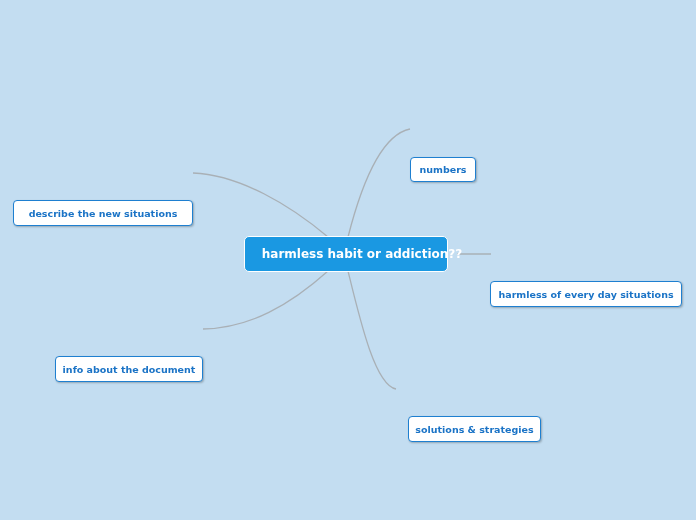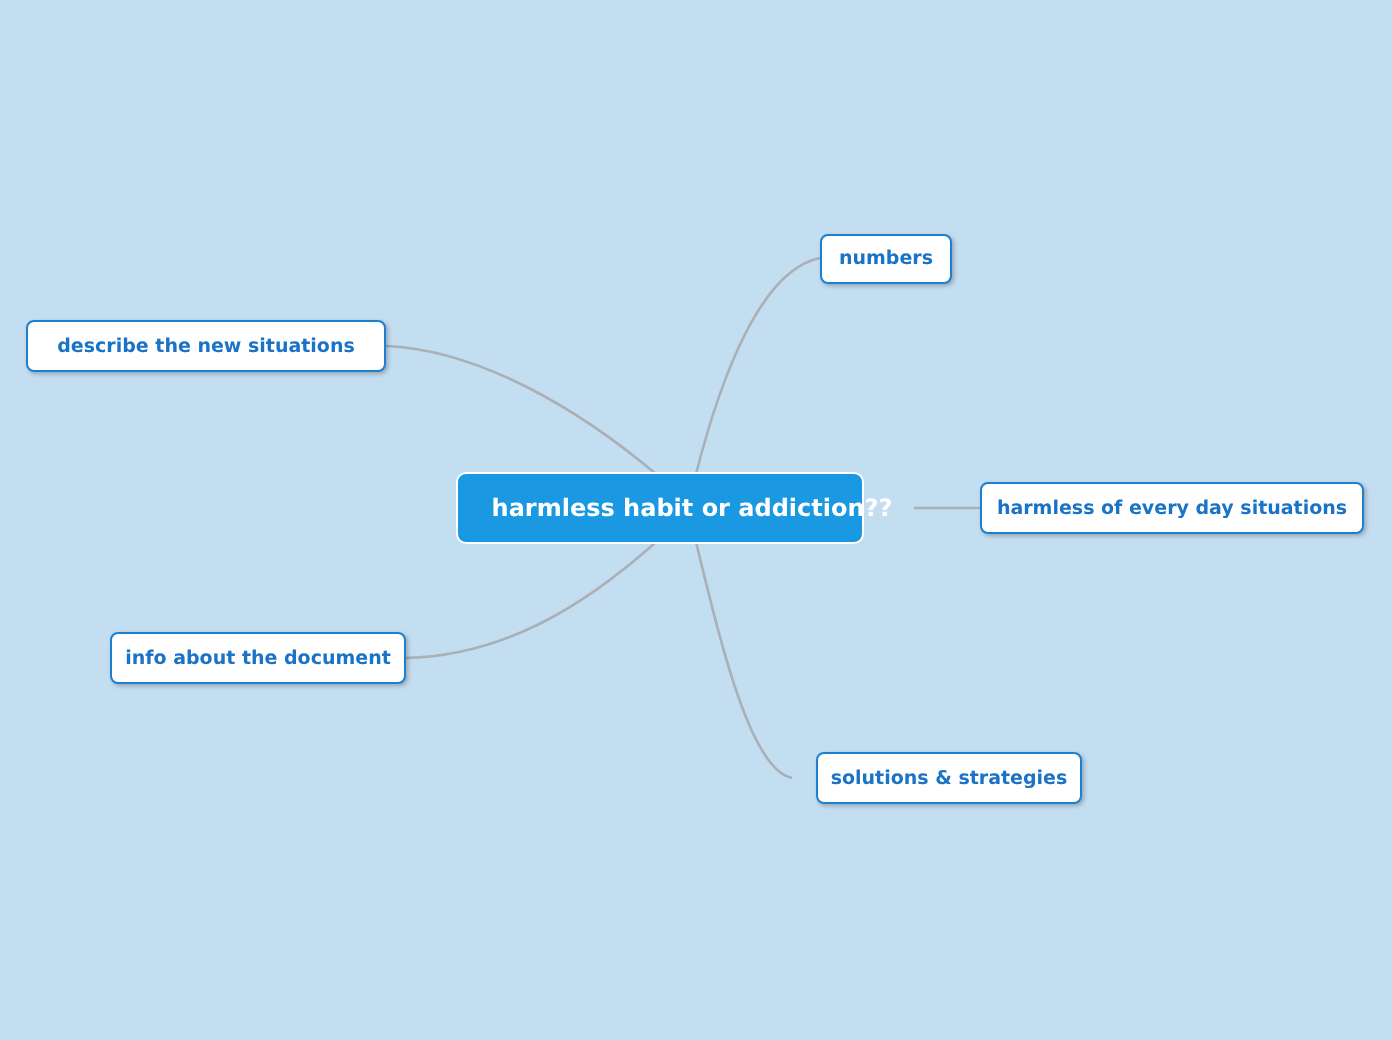--- a/index.html
+++ b/index.html
@@ -1,32 +1,32 @@
 <!DOCTYPE html>
 <html><head>
 <meta charset="utf-8">
 <style>
   html, body { margin:0; padding:0; }
   body { width:696px; height:520px; background:#c3ddf1; position:relative; overflow:hidden; font-family:"DejaVu Sans", sans-serif; }
   svg.links { position:absolute; left:0; top:0; }
-  .node { position:absolute; box-sizing:border-box; background:#fff; border:1.5px solid #1e7fd0; border-radius:4px; color:#1a73c6; font-size:9.5px; font-weight:bold; display:flex; align-items:center; justify-content:center; box-shadow:1px 1px 2px rgba(0,0,0,0.25); white-space:nowrap; }
+  .node { position:absolute; box-sizing:border-box; background:#fff; border:1.5px solid #1e7fd0; border-radius:4px; color:#1a73c6; font-size:9.5px; font-weight:bold; display:flex; align-items:center; justify-content:center; box-shadow:1px 1px 2px rgba(0,0,0,0.25); white-space:nowrap;margin-top:40px; }
   .root { position:absolute; box-sizing:border-box; background:#1a98e2; border:1.5px solid #ffffff; border-radius:5px; color:#fff; font-size:12px; font-weight:bold; display:flex; align-items:center; justify-content:center; white-space:nowrap; }
 </style>
 </head>
 <body>
 
 <svg class="links" width="696" height="520">
   <path d="M348,237 C360,190 380,135 410,129" fill="none" stroke="#a9b0b6" stroke-width="1.3"></path>
   <path d="M328,237 C290,205 240,175 193,173" fill="none" stroke="#a9b0b6" stroke-width="1.3"></path>
   <path d="M457,254 L491,254" fill="none" stroke="#a9b0b6" stroke-width="1.3"></path>
   <path d="M328,271 C290,305 250,328 203,329" fill="none" stroke="#a9b0b6" stroke-width="1.3"></path>
   <path d="M348,271 C360,320 375,385 396,389" fill="none" stroke="#a9b0b6" stroke-width="1.3"></path>
 </svg>
 
-<div class="root" style="left:228px; top:236px; width:204px; height:36px;padding-left:32px;">
+<div class="root" style="left:244px; top:236px; width:204px; height:36px;padding-left:32px;">
   <span>harmless habit or addiction??</span>
 </div>
 
 <div class="node" style="left:410px; top:117px; width:66px; height:25px;">
   <span>numbers</span>
 </div>
 
 <div class="node" style="left:13px; top:160px; width:180px; height:26px;">
   <span>describe the new situations</span>
 </div>

